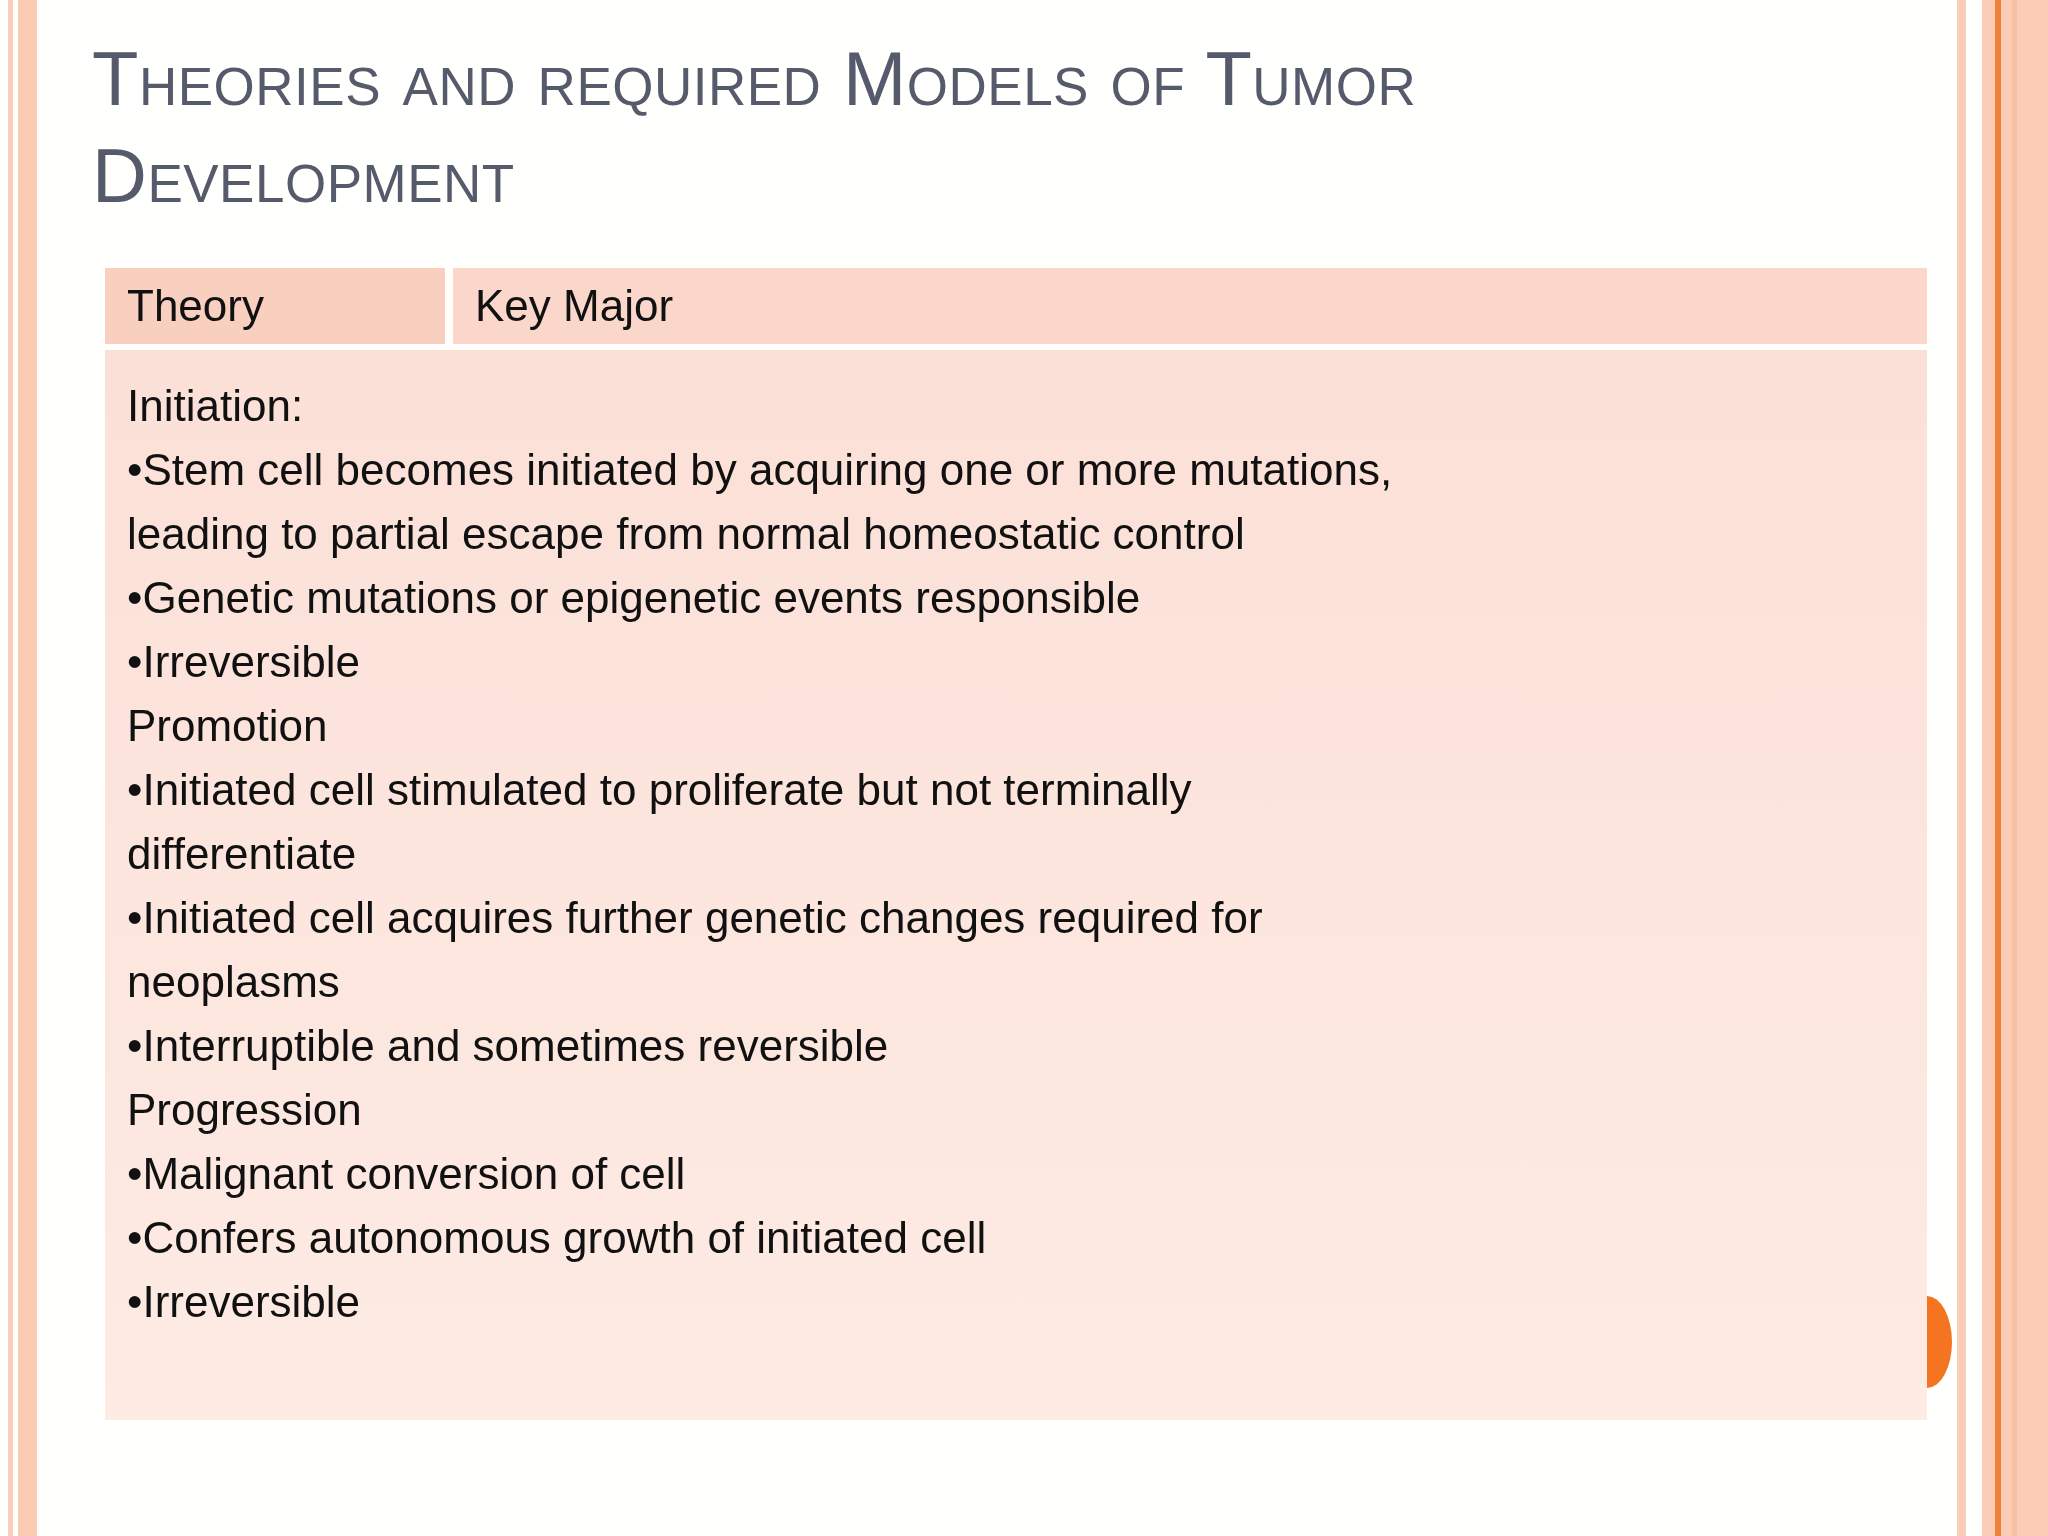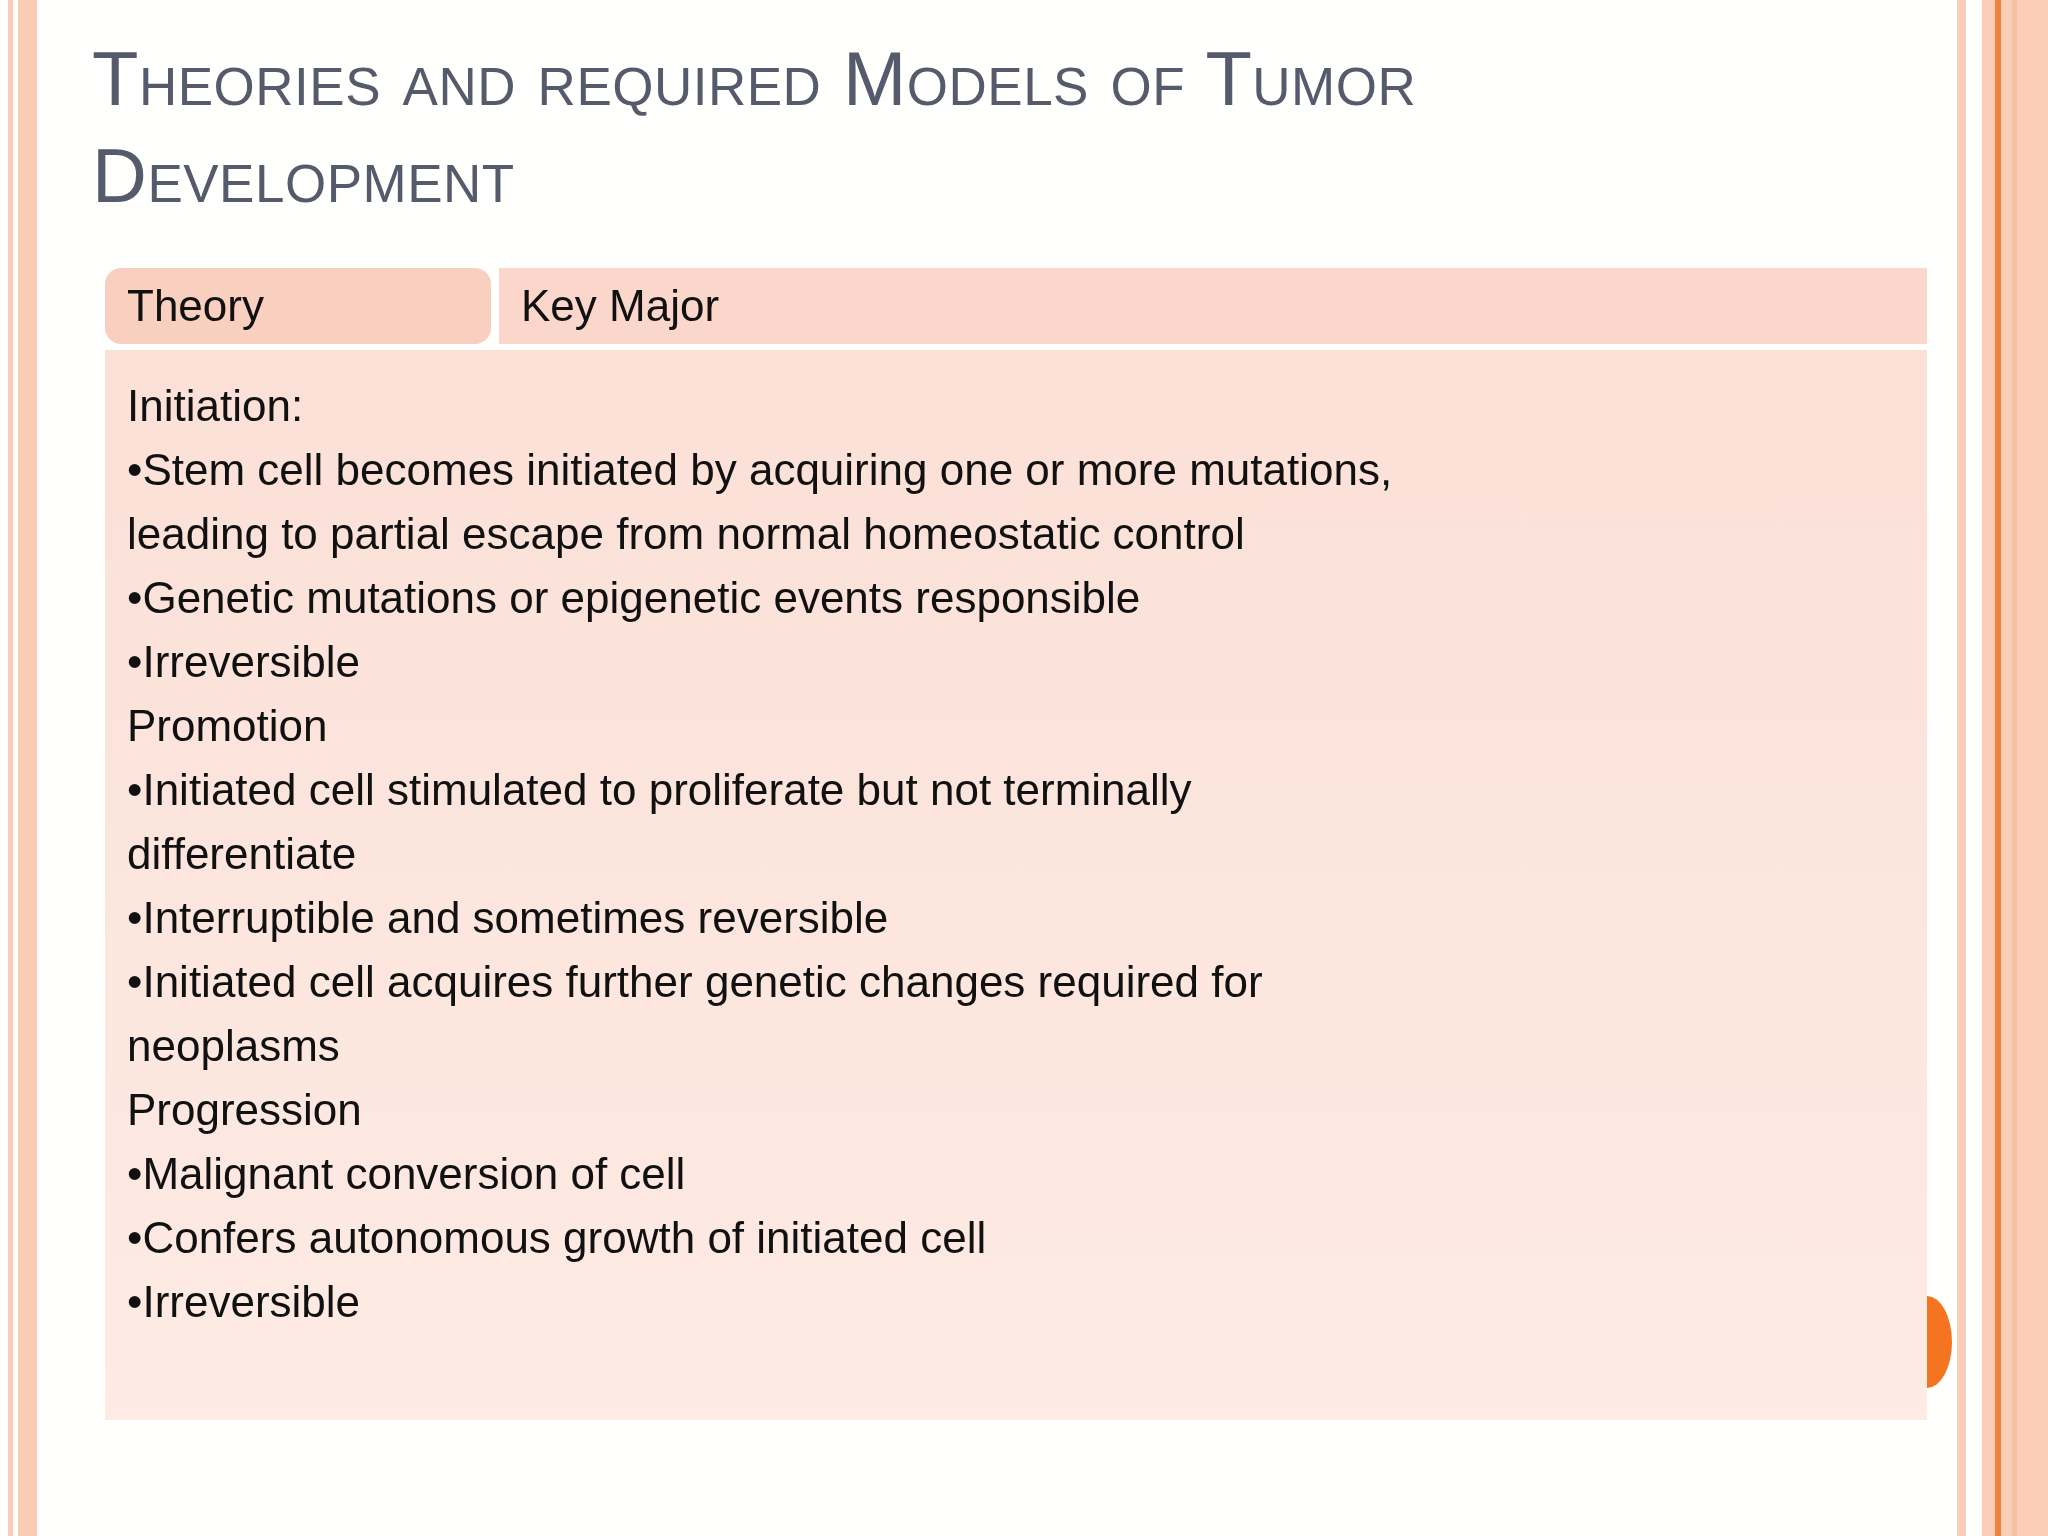--- a/index.html
+++ b/index.html
@@ -49,21 +49,21 @@
     background: #f7873a;
     color: #ffffff;
     font-weight: bold;
     font-size: 42px;
     padding-left: 22px;
     box-sizing: border-box;
   }
   .tbl-row { display: flex; margin-top: 8px; }
   .tbl-row.second { margin-top: 6px; }
   .cell { box-sizing: border-box; }
-  .col-theory { width: 386px; margin-right: 8px; flex: none; border-radius: 16px; }
+  .col-theory { width: 340px; margin-right: 8px; flex: none; }
   .col-points { flex: 1; }
   .hdr-row .cell {
     height: 76px; line-height: 76px;
     font-size: 44px; color: #111;
     padding-left: 22px;
   }
   .hdr-row .col-theory { background: #f9cfc0; }
   .hdr-row .col-points { background: #fad7ca; }
   .body-row .cell {
     height: 1070px;
@@ -100,22 +100,22 @@
 
     <div class="tbl-row body-row second">
       <div class="cell col-points">
         <div class="kp-wrap">
             <div class="kp-line">Initiation:</div>
             <div class="kp-line">•Stem cell becomes initiated by acquiring one or more mutations, leading to partial escape from normal homeostatic control</div>
             <div class="kp-line">•Genetic mutations or epigenetic events responsible</div>
             <div class="kp-line">•Irreversible</div>
             <div class="kp-line">Promotion</div>
             <div class="kp-line">•Initiated cell stimulated to proliferate but not terminally differentiate</div>
+            <div class="kp-line">•Initiated cell acquires further genetic changes required for neoplasms</div>
             <div class="kp-line">•Interruptible and sometimes reversible</div>
-            <div class="kp-line">•Initiated cell acquires further genetic changes required for neoplasms</div>
             <div class="kp-line">Progression</div>
             <div class="kp-line">•Malignant conversion of cell</div>
             <div class="kp-line">•Confers autonomous growth of initiated cell</div>
             <div class="kp-line">•Irreversible</div>
           </div>
       </div>
     </div>
   </div>
 
 </div>

